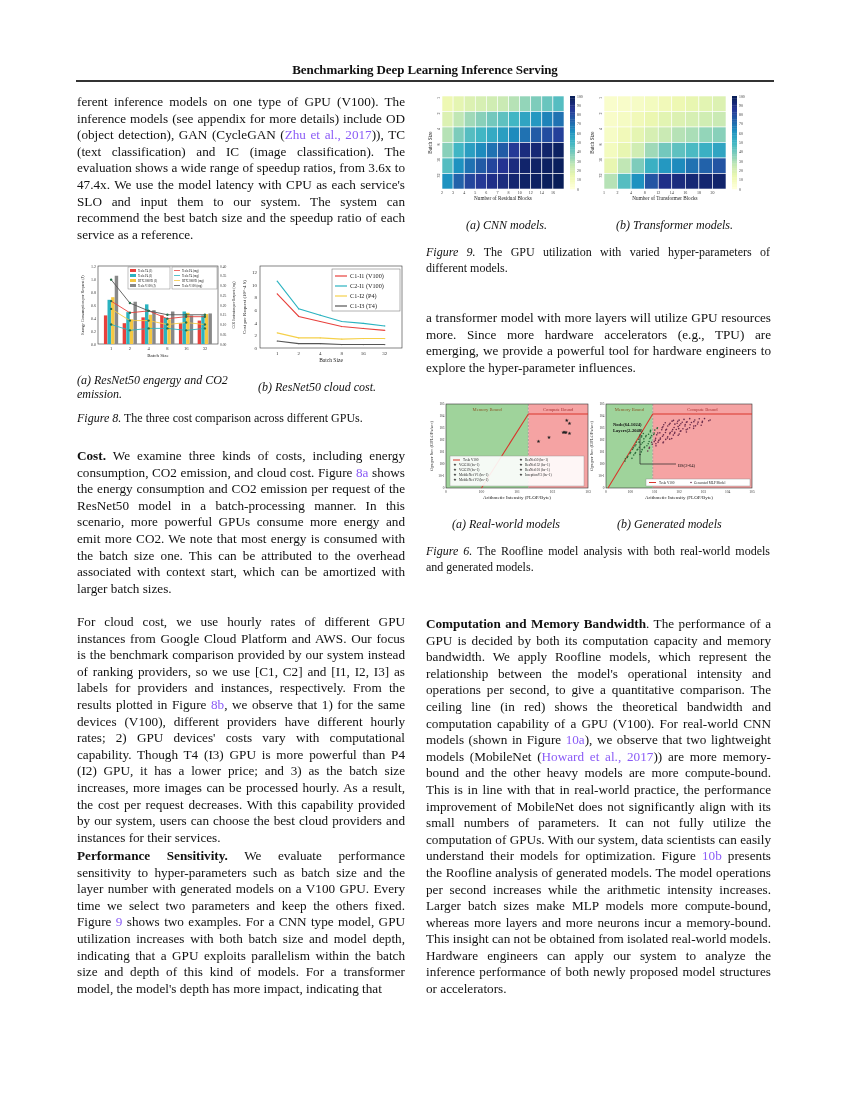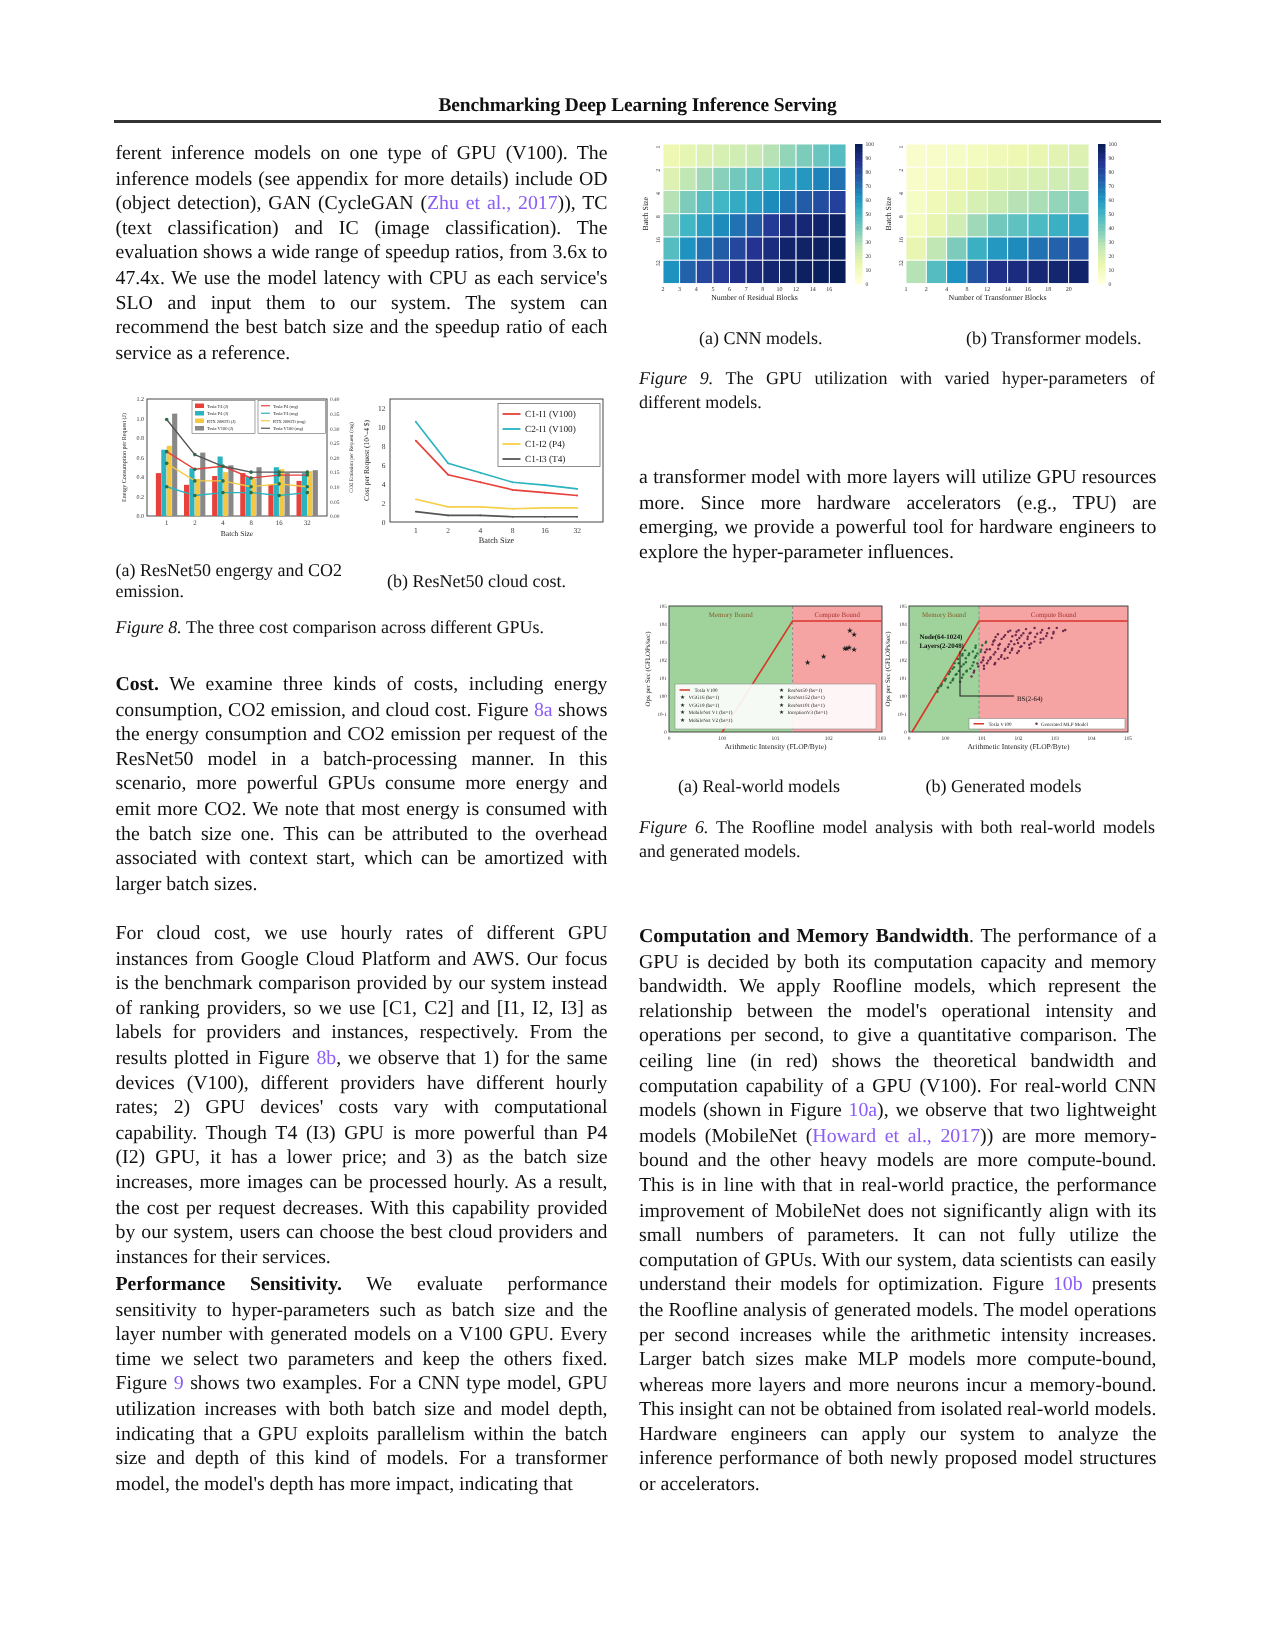--- a/index.html
+++ b/index.html
@@ -7,21 +7,21 @@
   .header{position:absolute;left:76px;top:62px;width:698px;text-align:center;font-weight:bold;font-size:13px;letter-spacing:-0.1px;}
   .header-rule{position:absolute;left:76px;top:80px;width:698px;height:2px;background:#333;}
   .col{position:absolute;font-size:13.2px;line-height:16.6px;text-align:justify;}
   .col p{margin:0;}
   .left{left:77px;width:328px;}
   .right{left:426px;width:345px;}
   .cite{color:#8b5cf6;}
   .bold{font-weight:bold;}
   .fig-caption{position:absolute;font-size:12px;line-height:15.5px;text-align:justify;}
   .fig-caption i{font-style:italic;}
-  .sub{position:absolute;font-size:12px;line-height:14px;}
+  .sub{position:absolute;font-size:12px;line-height:14px;font-style:italic;}
   svg text{font-family:"Liberation Serif","DejaVu Serif",serif;}
   .chart{position:absolute;}
 </style>
 </head>
 <body>
 
 <div class="header">Benchmarking Deep Learning Inference Serving</div>
 <div class="header-rule"></div>
 
 <div class="col left" style="top:94px;">
@@ -455,21 +455,21 @@
     <text x="151" y="70.6" font-size="3.8" fill="#333">30</text>
     <text x="151" y="61.3" font-size="3.8" fill="#333">40</text>
     <text x="151" y="52" font-size="3.8" fill="#333">50</text>
     <text x="151" y="42.7" font-size="3.8" fill="#333">60</text>
     <text x="151" y="33.400000000000006" font-size="3.8" fill="#333">70</text>
     <text x="151" y="24.099999999999994" font-size="3.8" fill="#333">80</text>
     <text x="151" y="14.799999999999997" font-size="3.8" fill="#333">90</text>
     <text x="151" y="5.5" font-size="3.8" fill="#333">100</text>
   </svg>
 <div class="sub" style="left:466px;top:218px;">(a) CNN models.</div>
-<div class="sub" style="left:644px;top:218px;">(b) Transformer models.</div>
+<div class="sub" style="left:616px;top:218px;">(b) Transformer models.</div>
 <div class="fig-caption" style="left:426px;top:245px;width:344px;"><i>Figure 9.</i><span> The GPU utilization with varied hyper-parameters of different models.</span></div>
 
 <div class="col right" style="top:310px;">
   <p>a transformer model with more layers will utilize GPU resources more. Since more hardware accelerators (e.g., TPU) are emerging, we provide a powerful tool for hardware engineers to explore the hyper-parameter influences.</p>
 </div>
 
 <svg class="chart" id="fig10a" style="left:428px;top:400px;" width="165" height="112">
     <rect x="18" y="4" width="82.36" height="84" fill="#9fd39b"></rect>
     <rect x="100.36" y="4" width="59.64" height="84" fill="#f5a3a3"></rect>
     <line x1="100.36" y1="4" x2="100.36" y2="88" stroke="#888" stroke-width="0.6" stroke-dasharray="2,1.5"></line>

